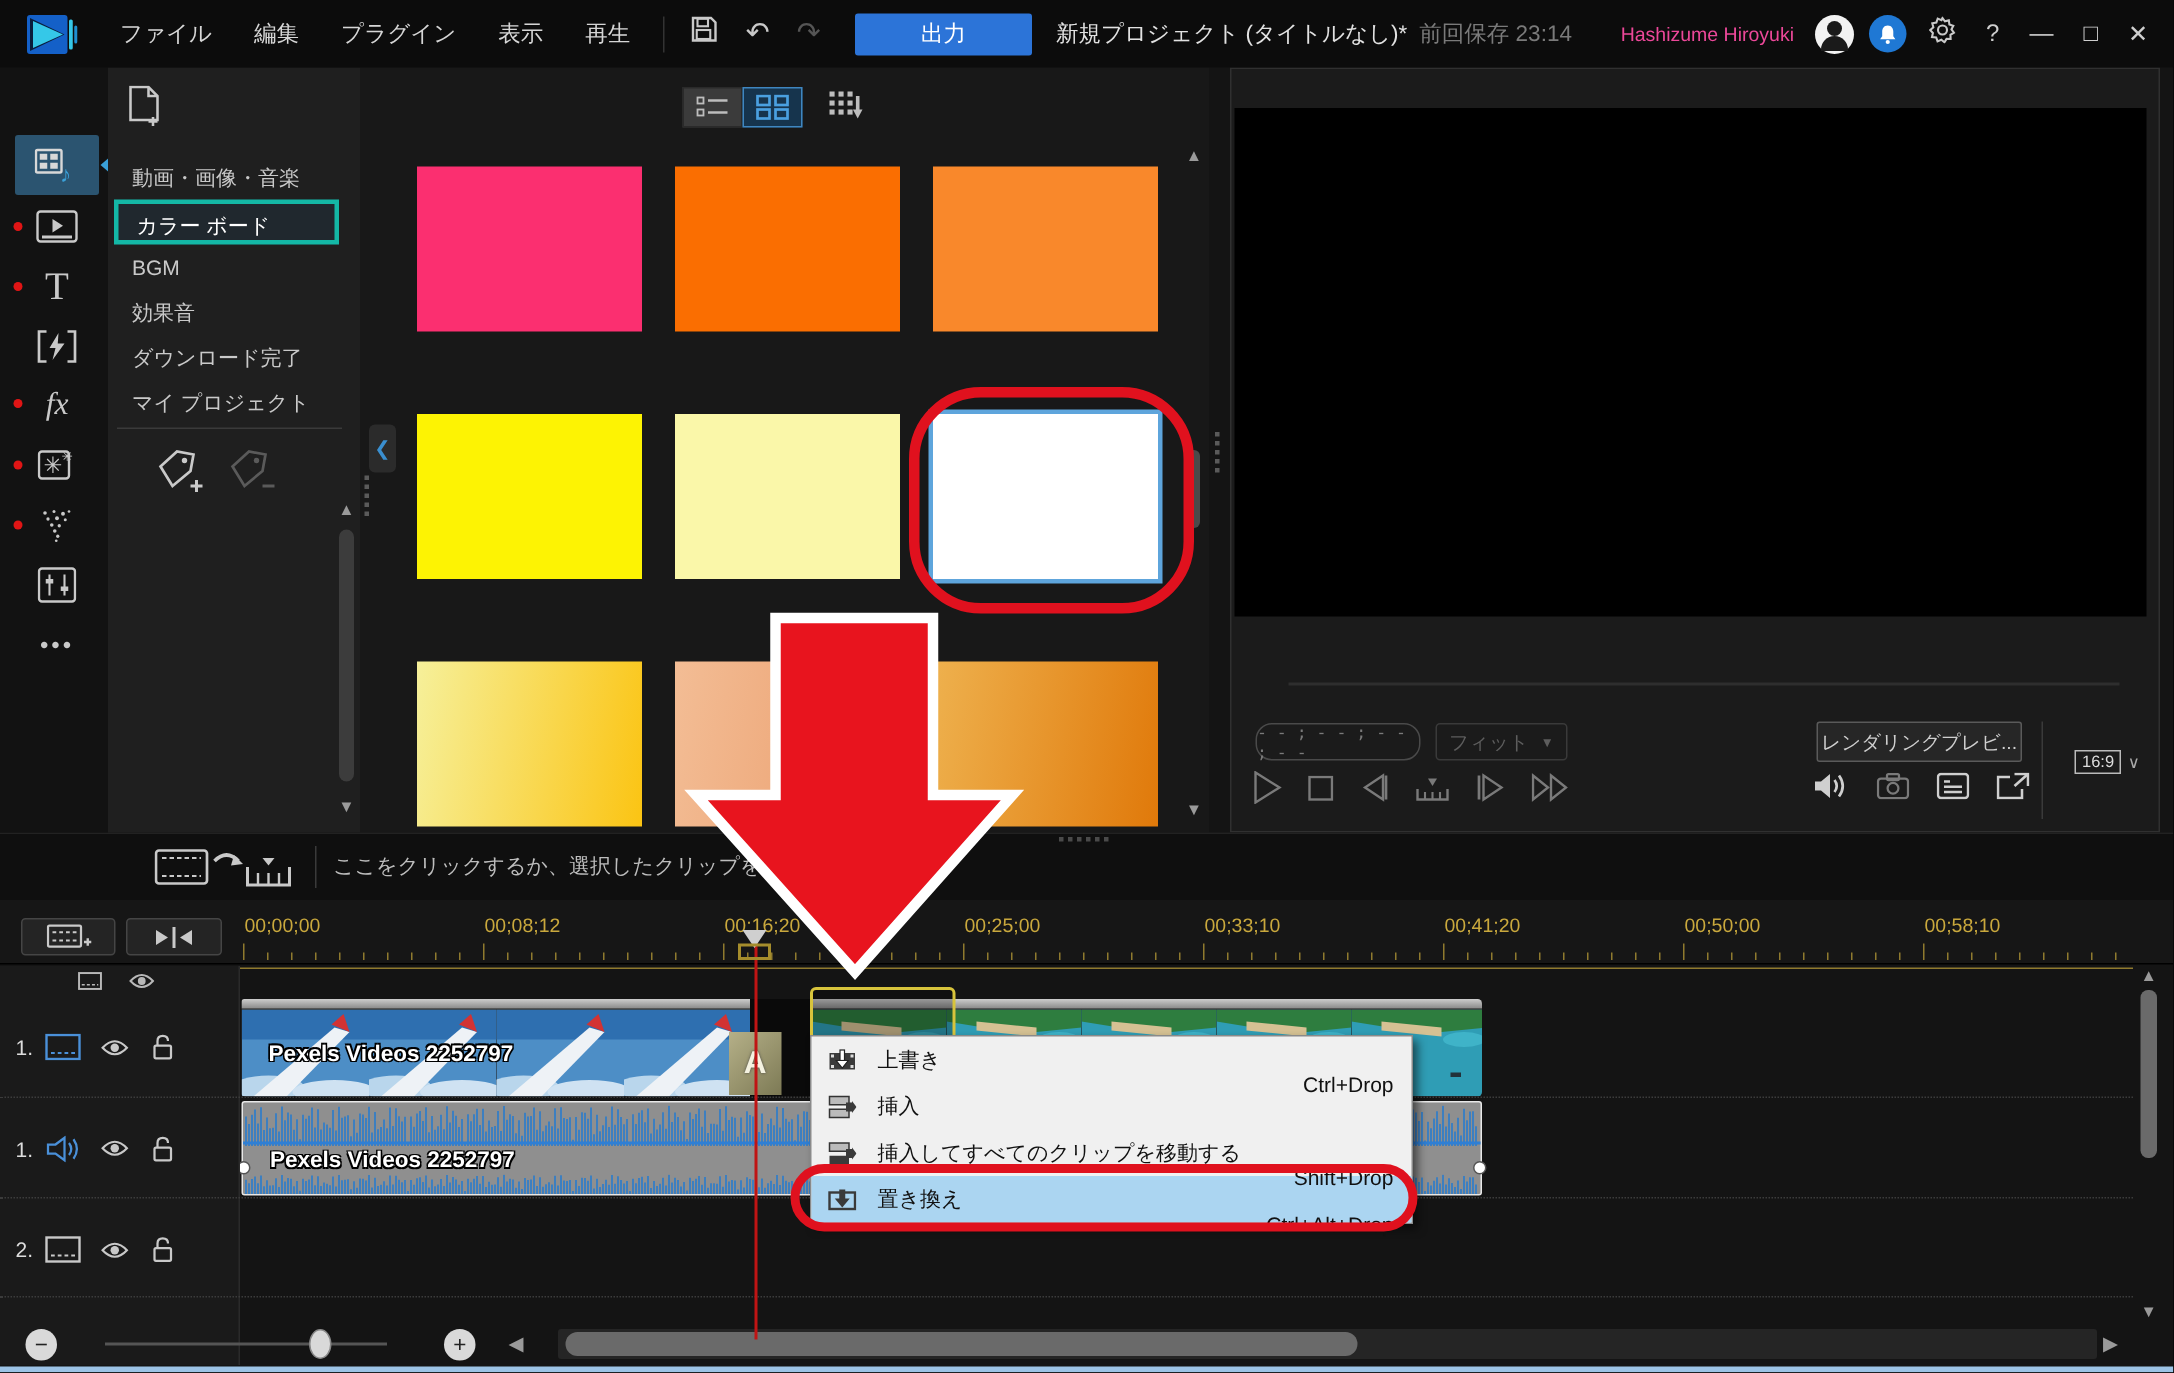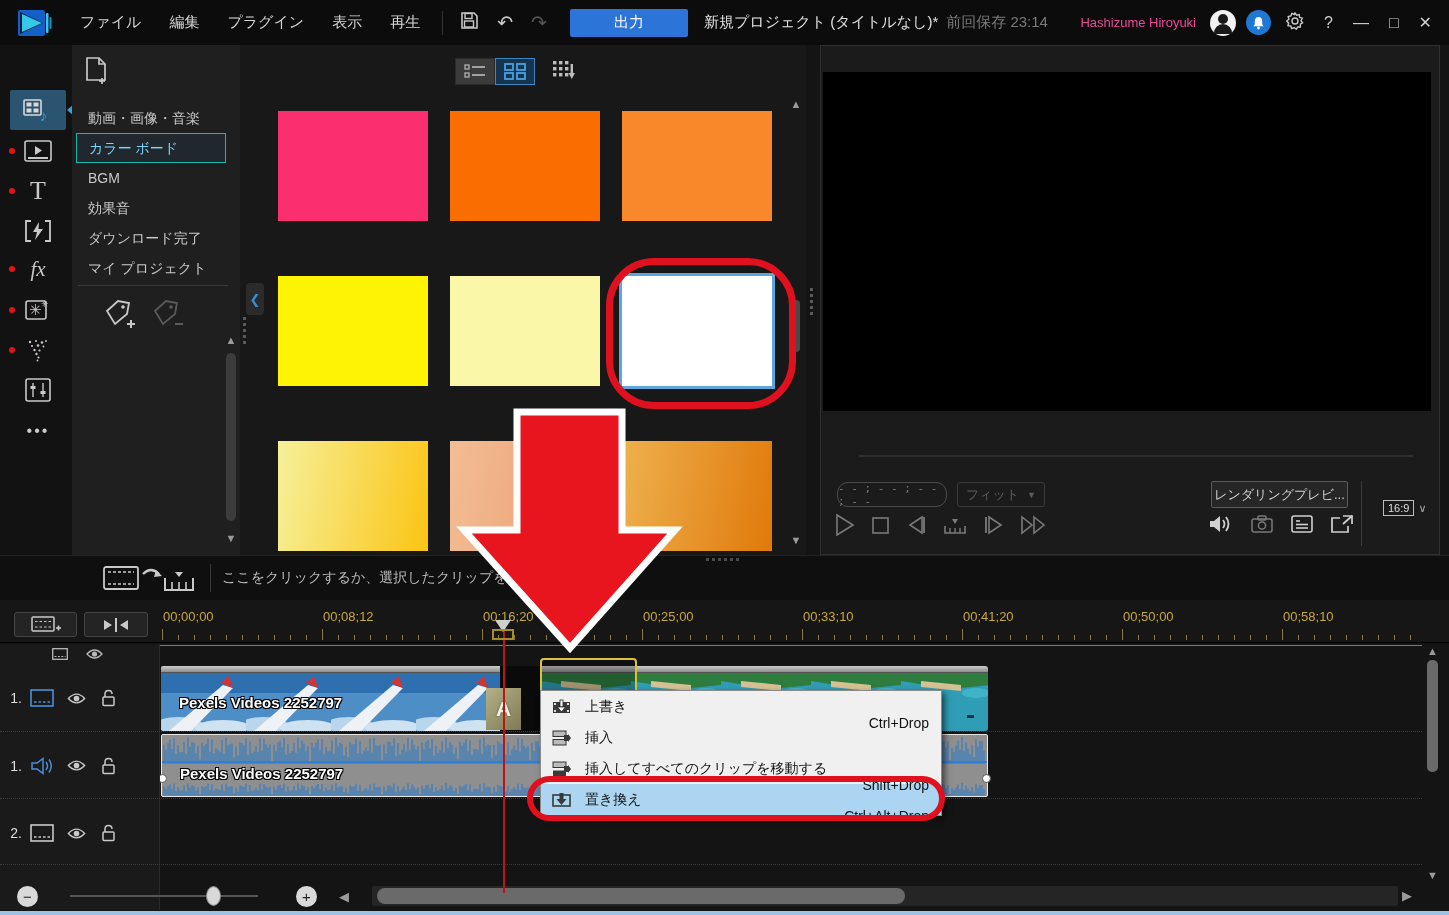--- a/index.html
+++ b/index.html
@@ -33,21 +33,21 @@
   .red-dot { position:absolute; left:-1px; top:17px; width:6px; height:6px; border-radius:50%; background:#e01515; }
   .rail-T { font-family:"Liberation Serif","DejaVu Serif",serif; font-size:26px; color:#c9c9c9; }
   .rail-fx { font-style:italic; font-family:Liberation Serif, serif; font-size:21px; color:#c9c9c9; }
   .rail-more { color:#c9c9c9; font-size:16px; letter-spacing:2px; }
 
   
   .cat-panel { position:absolute; left:72px; top:45px; width:168px; height:510px; background:#1f1f1f; z-index:5; }
   .newfile { position:absolute; left:12px; top:12px; }
   .cat-list { position:absolute; left:4px; top:58px; width:150px; }
   .cat-item { height:30px; line-height:30px; padding-left:12px; color:#c9c9c9; font-size:14px; white-space:nowrap; }
-  .cat-item.selected { border:1px solid #14b8a6; background:rgba(45,109,160,.12); color:#7dd3fc; line-height:28px; }
+  .cat-item.selected { border:3px solid #14b8a6; background:rgba(45,109,160,.12); color:#ffffff; line-height:28px; }
   .cat-divider { position:absolute; left:6px; top:240px; width:150px; height:1px; background:#3a3a3a; }
   .tag-icons { position:absolute; left:30px; top:252px; display:flex; gap:14px; }
   .tag-list { position:absolute; left:4px; top:290px; width:150px; }
   .tag-item { height:27px; line-height:27px; padding-left:12px; color:#d5b64e; font-size:14px; white-space:nowrap; }
   .cat-scroll { position:absolute; left:151px; top:288px; width:16px; height:212px; }
   .scroll-arrow { color:#9a9a9a; font-size:11px; text-align:center; height:14px; line-height:14px; }
   .cat-thumb { position:absolute; left:3px; top:20px; width:10px; height:168px; background:#3c3c3c; border-radius:5px; }
 
   
   .swatch-panel { position:absolute; left:240px; top:45px; width:566px; height:510px; background:#181818; overflow:hidden; z-index:4; }

